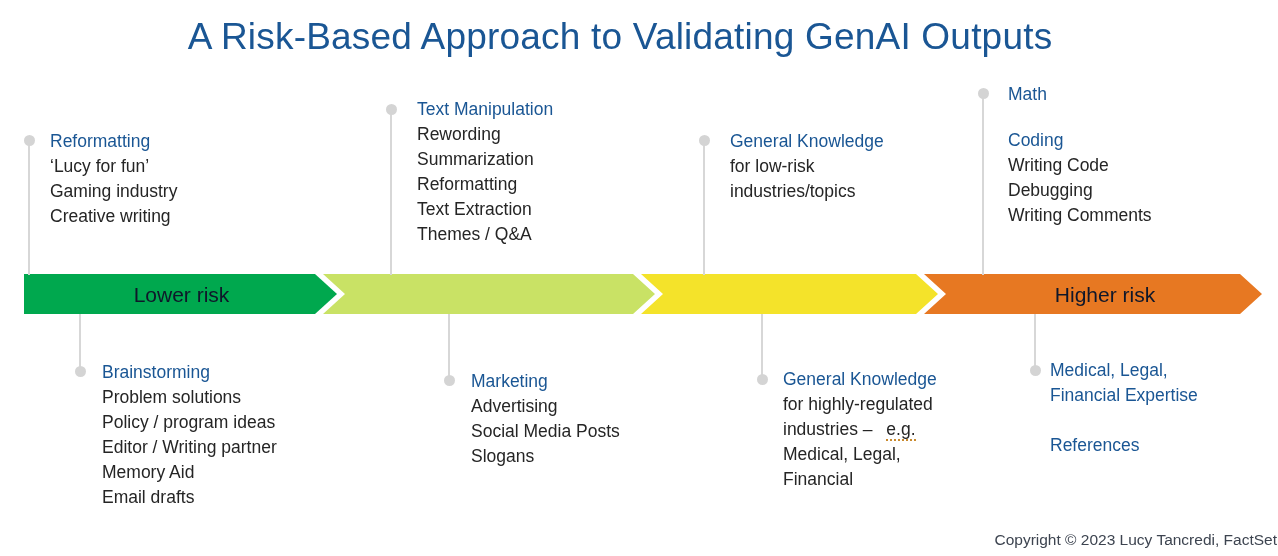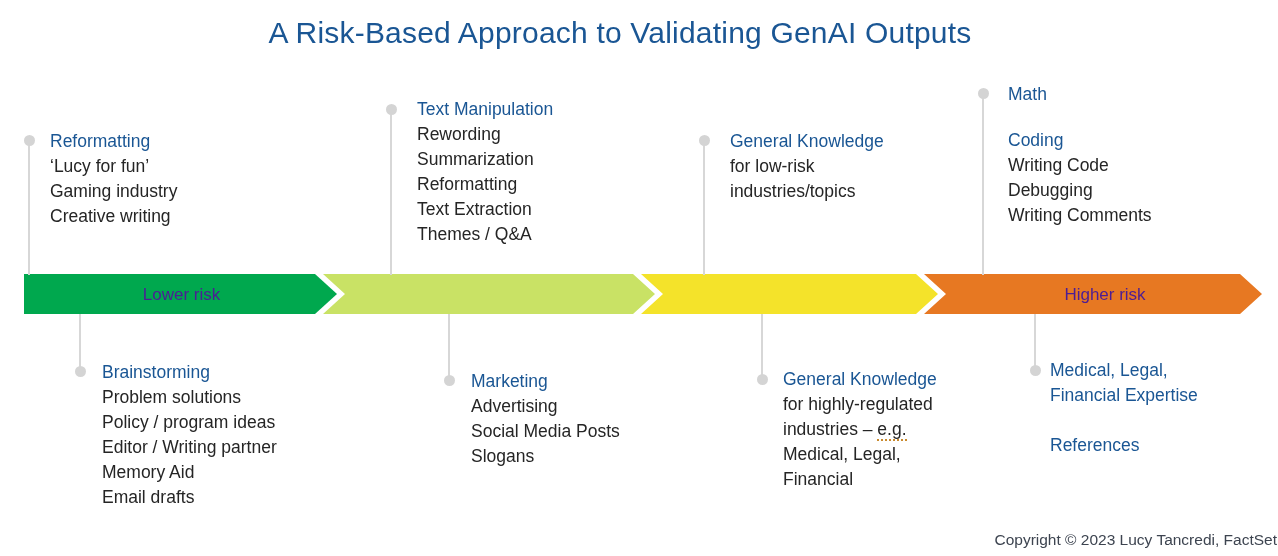--- a/index.html
+++ b/index.html
@@ -6,43 +6,43 @@
   .slide{
     position:relative;
     width:1278px;height:556px;
     background:#ffffff;
     font-family:"Liberation Sans", sans-serif;
     overflow:hidden;
   }
   .title{
     position:absolute;left:0;top:16px;width:1240px;
     margin:0;text-align:center;
-    font-size:30px;font-weight:500;color:#1A5694;
+    font-size:37px;font-weight:500;color:#1A5694;
     letter-spacing:0.2px;
   }
   
   .seg{position:absolute;top:274px;height:40px;display:flex;align-items:center;justify-content:center;}
-  .seg-label{color:#4c1d95;font-size:17px;line-height:1;margin-left:24px;}
+  .seg-label{color:#0f172a;font-size:21px;line-height:1;margin-left:24px;}
   .seg1{left:24px;width:313px;padding-right:22px;box-sizing:border-box;
         clip-path:polygon(0 0, calc(100% - 22px) 0, 100% 50%, calc(100% - 22px) 100%, 0 100%);}
   .seg2{left:323px;width:332px;
         clip-path:polygon(0 0, calc(100% - 22px) 0, 100% 50%, calc(100% - 22px) 100%, 0 100%, 22px 50%);}
   .seg3{left:641px;width:297px;
         clip-path:polygon(0 0, calc(100% - 22px) 0, 100% 50%, calc(100% - 22px) 100%, 0 100%, 22px 50%);}
   .seg4{left:924px;width:338px;padding-left:22px;padding-right:22px;box-sizing:border-box;
         clip-path:polygon(0 0, calc(100% - 22px) 0, 100% 50%, calc(100% - 22px) 100%, 0 100%, 22px 50%);}
   
   .line{position:absolute;width:2px;background:#d7d7d7;}
   .dot{position:absolute;width:11px;height:11px;border-radius:50%;background:#d4d4d4;}
   
   .callout{position:absolute;font-size:17.5px;line-height:25px;color:#252525;white-space:nowrap;}
   .callout .h{color:#1A5694;}
   .spacer{height:21px;}
   .spacer-sm{height:25px;}
-  .squiggle{border-bottom:2px dotted #c98a2e;padding-bottom:0px;}
+  .squiggle{border-bottom:2px dotted #c98a2e;padding-bottom:0px;margin-left:9px;}
   
   .c1-line{left:28px;top:141px;height:134px;}   .c1-dot{left:24px;top:135px;}
   .c2-line{left:390px;top:110px;height:165px;}  .c2-dot{left:386px;top:104px;}
   .c3-line{left:703px;top:141px;height:134px;}  .c3-dot{left:699px;top:135px;}
   .c4-line{left:982px;top:94px;height:181px;}   .c4-dot{left:978px;top:88px;}
   
   .b1-line{left:79px;top:314px;height:58px;}    .b1-dot{left:75px;top:366px;}
   .b2-line{left:448px;top:314px;height:67px;}   .b2-dot{left:444px;top:375px;}
   .b3-line{left:761px;top:314px;height:66px;}   .b3-dot{left:757px;top:374px;}
   .b4-line{left:1034px;top:314px;height:57px;}  .b4-dot{left:1030px;top:365px;}

